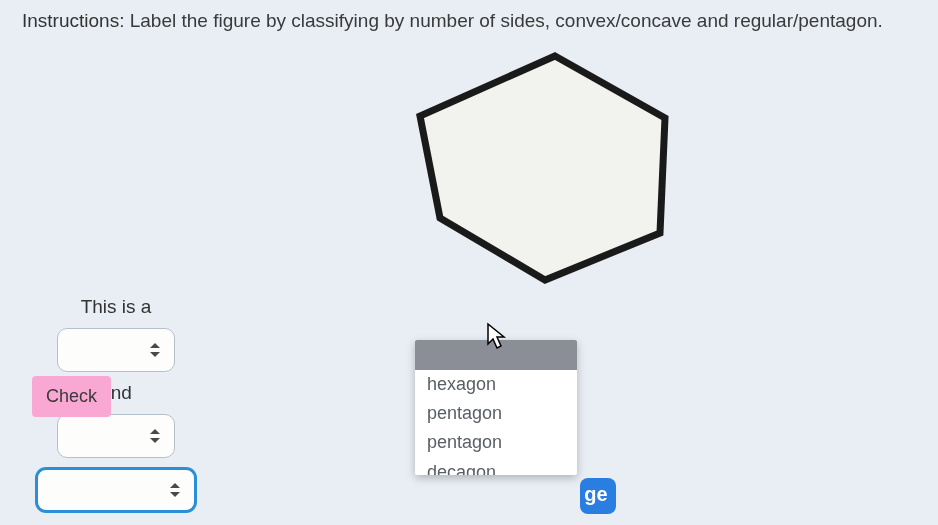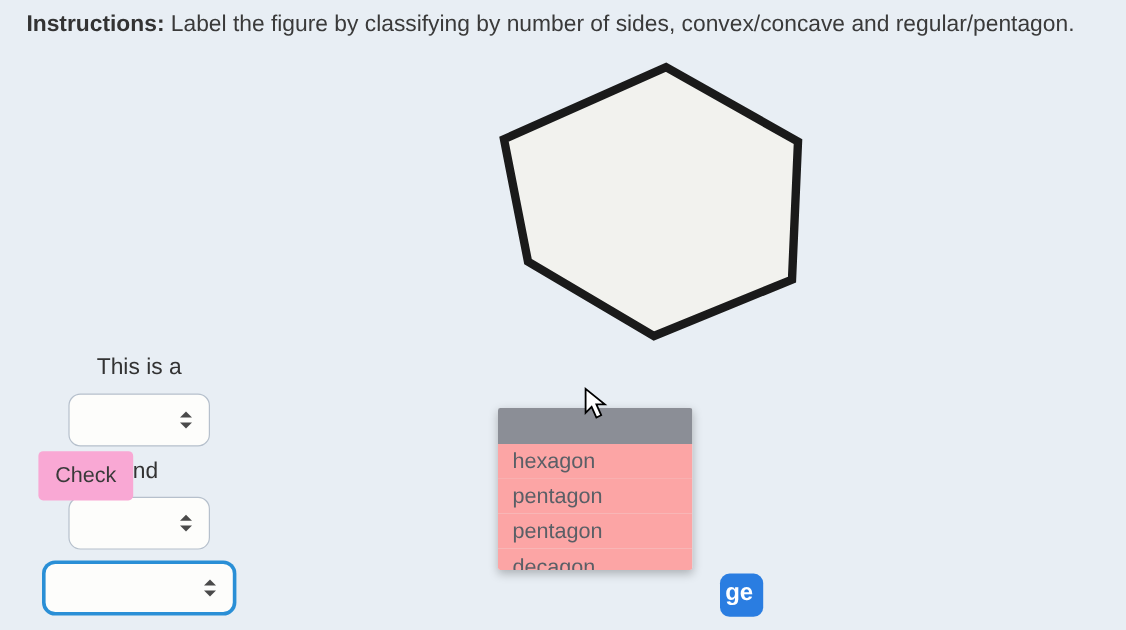--- a/index.html
+++ b/index.html
@@ -10,21 +10,21 @@
     height: 525px;
     overflow: hidden;
     position: relative;
     color: #333;
   }
   .instructions {
     padding: 10px 22px 0 22px;
     font-size: 19px;
     color: #3a3a3a;
   }
-  .instructions strong { font-weight: 700; color: #333; }
+  .instructions strong { font-weight: 400; color: #333; }
   .figure-area {
     position: absolute;
     left: 410px;
     top: 48px;
     width: 280px;
     height: 240px;
   }
   .figure-area svg { width: 100%; height: 100%; }
   .answer-row {
     position: absolute;
@@ -94,36 +94,36 @@
     overflow: hidden;
   }
   .dropdown-blank {
     height: 30px;
     background: #8b8e96;
   }
   .dropdown-item {
     padding: 4px 12px;
     font-size: 18px;
     color: #5a5f66;
-    background: #fca5a5;
+    background: #ffffff;
     cursor: pointer;
   }
   .dropdown-item.cut { height: 18px; overflow: hidden; line-height: 22px; }
   .cursor {
     position: absolute;
     left: 485px;
     top: 322px;
     width: 24px;
     height: 30px;
     pointer-events: none;
     z-index: 50;
   }
   .ge-btn {
     position: absolute;
-    left: 600px;
+    left: 580px;
     top: 478px;
     background: #2a7de1;
     color: #fff;
     font-weight: 700;
     font-size: 20px;
     padding: 6px 10px 10px 6px;
     border-radius: 8px;
     width: 36px;
     height: 36px;
     display: flex;

